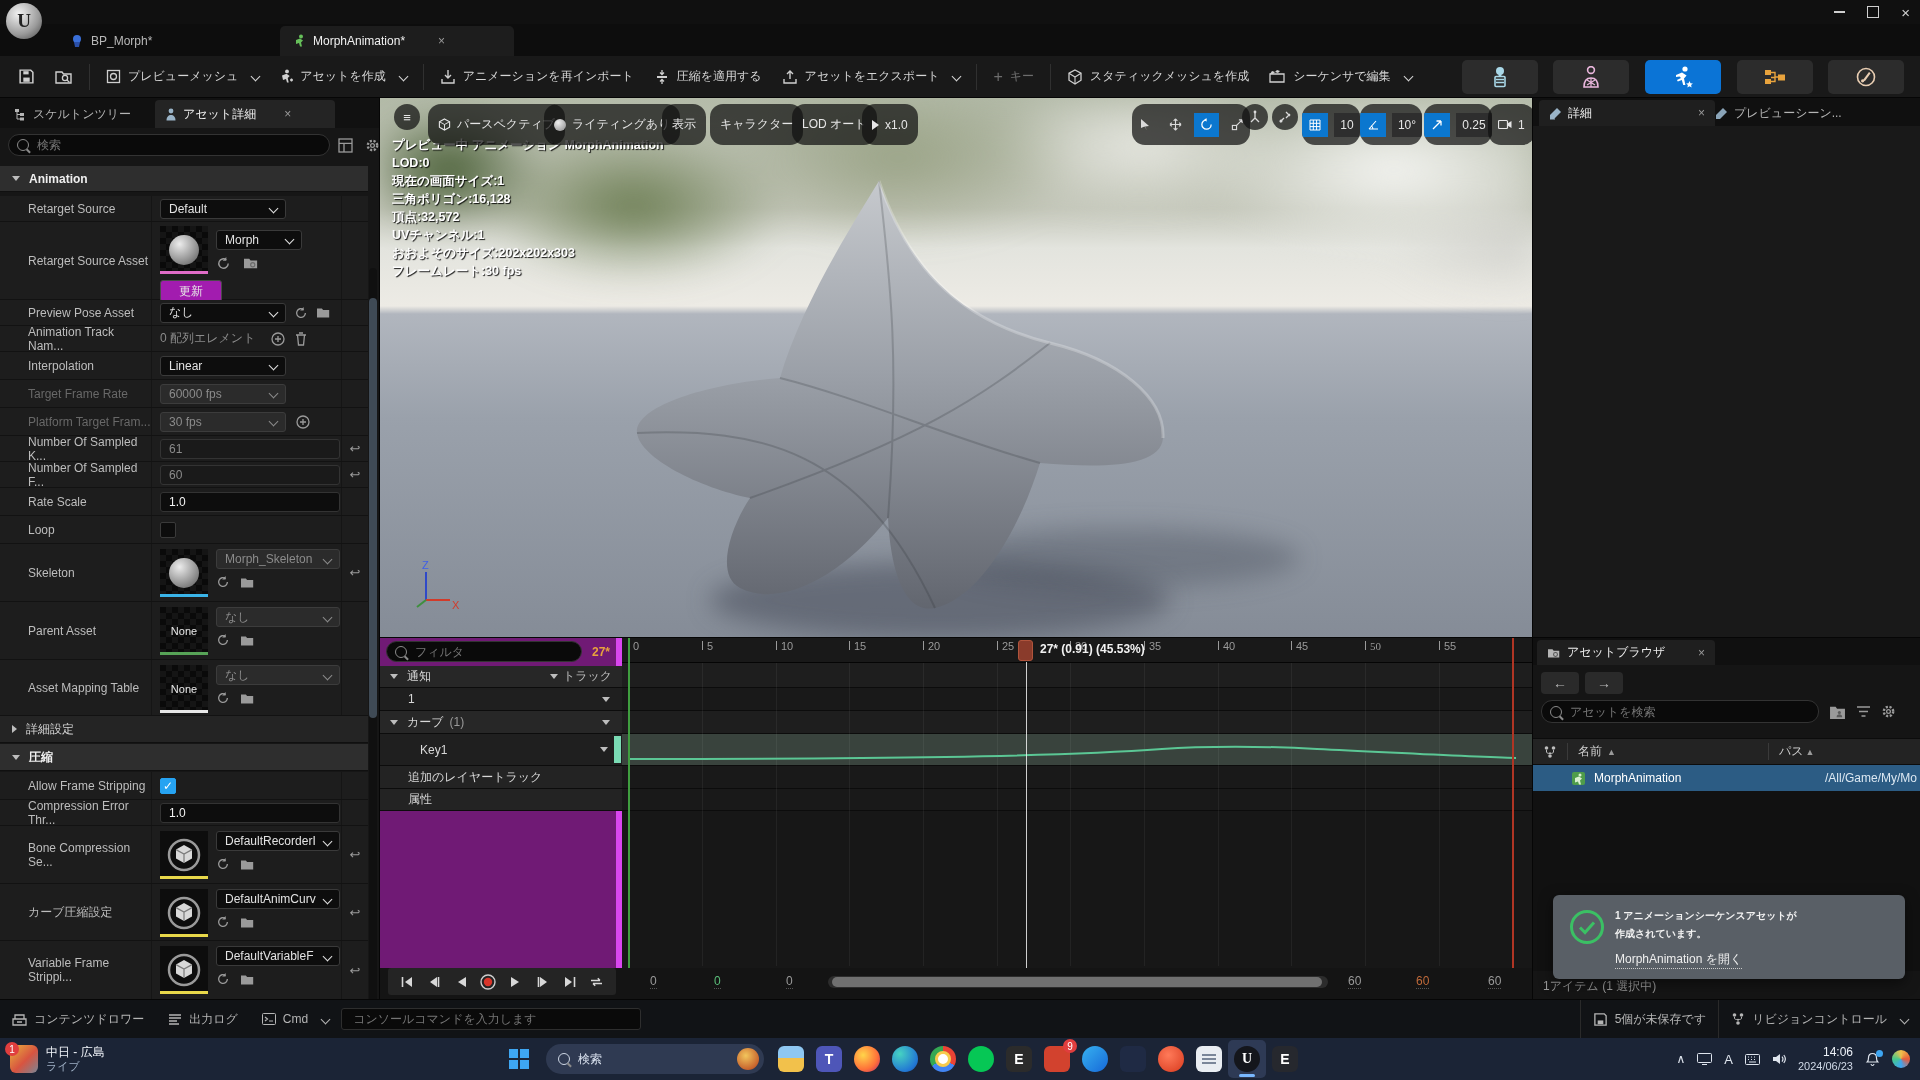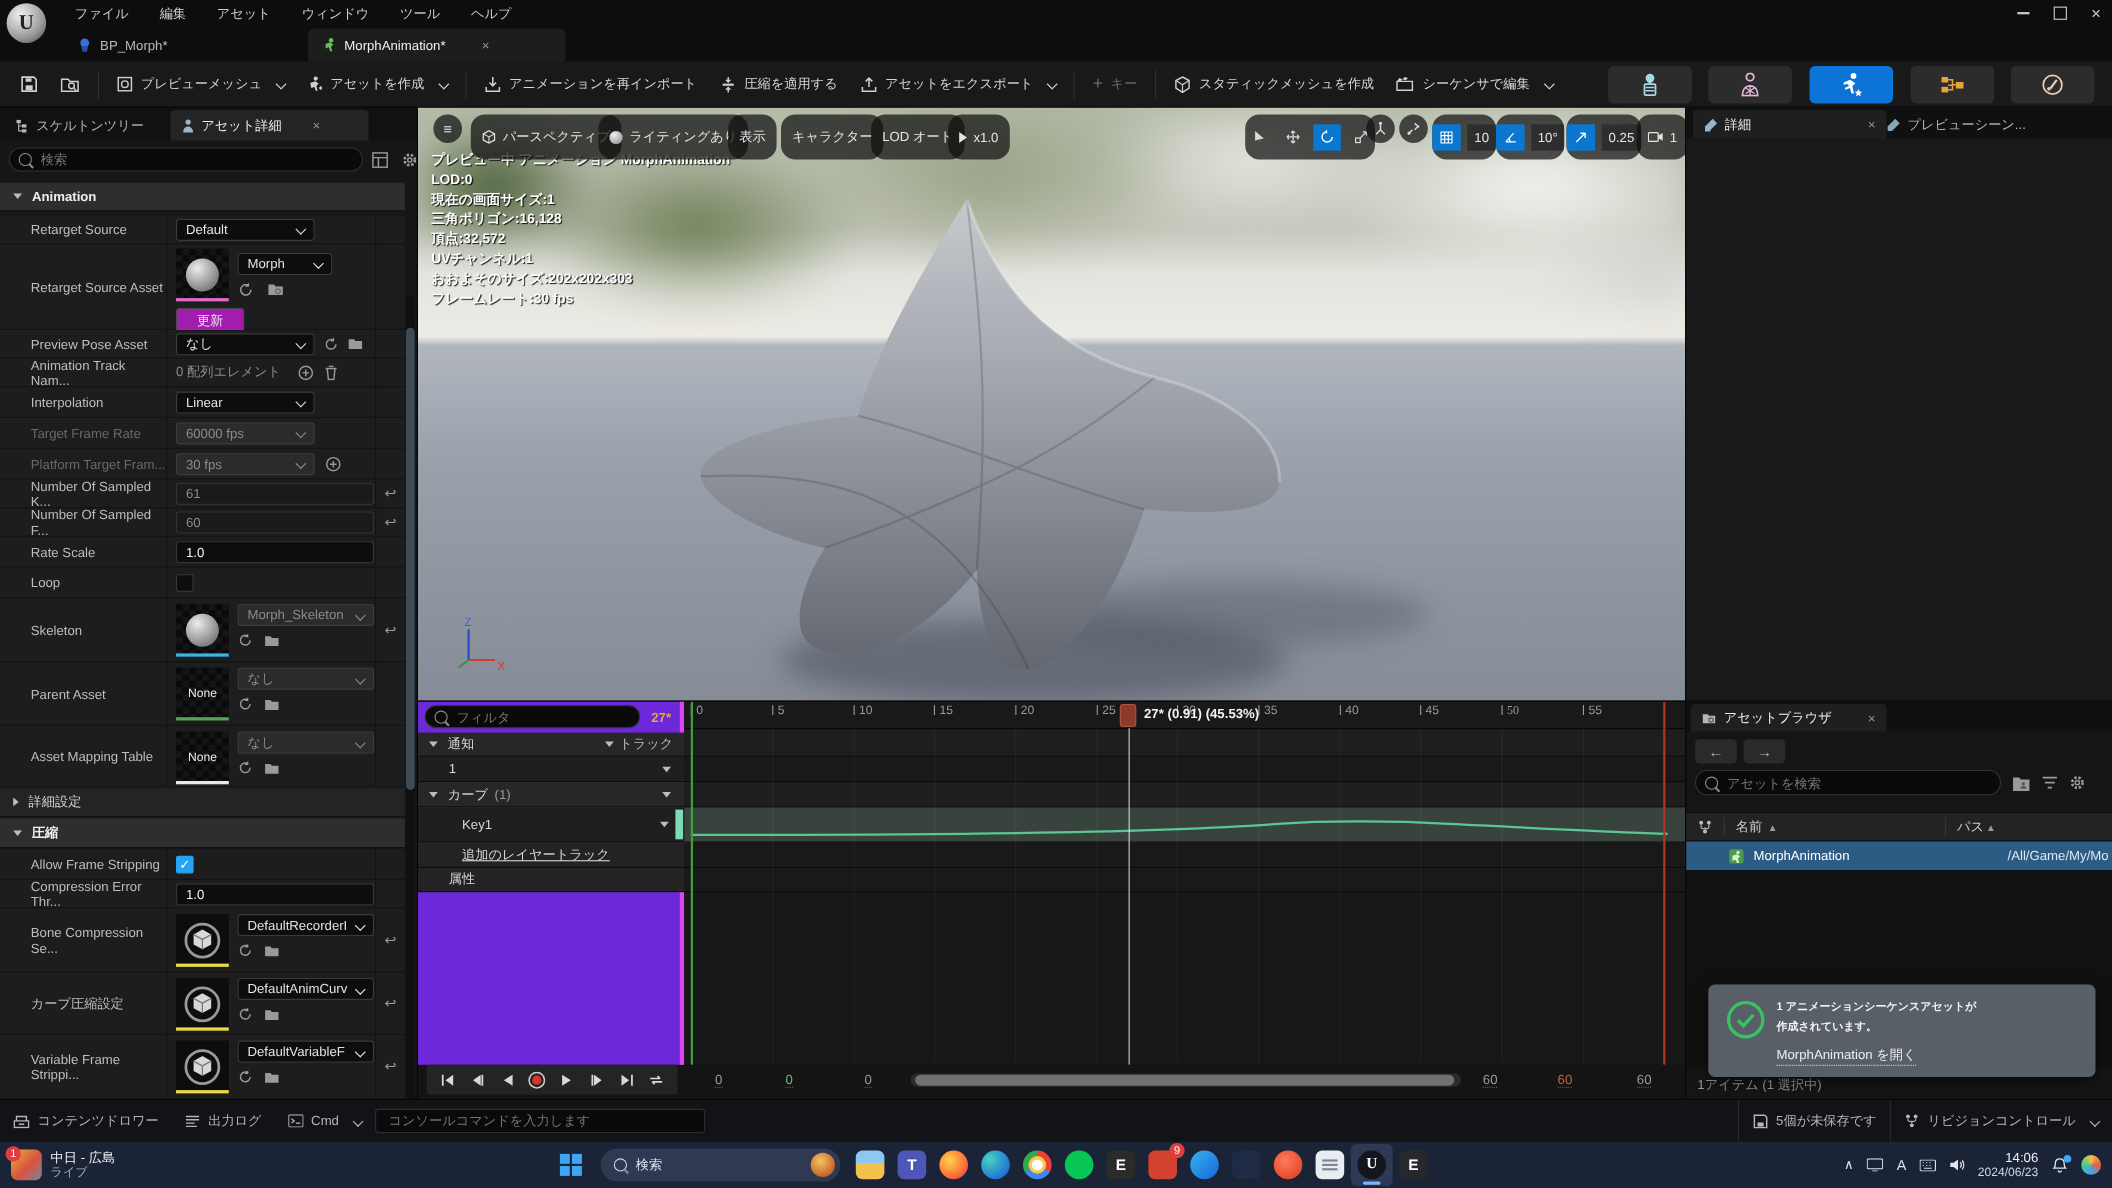--- a/index.html
+++ b/index.html
@@ -62,21 +62,21 @@
      radial-gradient(200px 90px at 66% 20%,rgba(235,235,230,.9),rgba(235,235,230,0) 75%),
      radial-gradient(260px 110px at 88% 30%,rgba(248,248,246,.95),rgba(248,248,246,0) 75%),
      radial-gradient(180px 70px at 99% 60%,rgba(205,205,200,.8),rgba(205,205,200,0) 75%);}
   .vp-pill{position:absolute;height:41px;background:rgba(16,16,16,.72);border-radius:13px;display:flex;align-items:center;padding:0 10px;color:#e6e6e6;gap:6px;}
   .vp-round{position:absolute;width:26px;height:26px;background:rgba(16,16,16,.72);border-radius:50%;display:flex;align-items:center;justify-content:center;color:#e6e6e6;}
   .seg{height:24px;display:flex;align-items:center;justify-content:center;}
   .seg.blue{background:#0b77cf;color:#fff;}
   .vp-stats{position:absolute;left:12px;top:38px;color:#fff;font-weight:bold;font-size:12.5px;line-height:18px;text-shadow:1px 1px 1px rgba(0,0,0,.9);}
   
   #timeline{left:380px;top:637px;width:1152px;height:362px;background:#141414;border-top:1px solid #060606;box-sizing:border-box;}
-  #tl-left{position:absolute;left:0;top:0;width:242px;height:330px;background:#6d28d9;border-right:4px solid #d946ef;box-sizing:border-box;}
+  #tl-left{position:absolute;left:0;top:0;width:242px;height:330px;background:#701a75;border-right:6px solid #d946ef;box-sizing:border-box;}
   .tl-row{position:absolute;left:0;width:242px;display:flex;align-items:center;border-bottom:1px solid #0c0c0c;color:#d8d8d8;box-sizing:border-box;}
   #tl-right{position:absolute;left:242px;top:0;width:910px;height:330px;overflow:hidden;background:#171717;}
   .gl{position:absolute;top:25px;bottom:2px;width:1px;background:rgba(255,255,255,.055);}
   .tick{position:absolute;top:3px;width:1px;height:9px;background:#9a9a9a;}
   .ticklab{position:absolute;top:2px;color:#9a9a9a;font-size:11px;}
   .trk-band{position:absolute;left:0;width:910px;border-bottom:1px solid #0c0c0c;box-sizing:border-box;}
   #transport{position:absolute;left:8px;top:330px;width:228px;height:27px;background:#242424;border-radius:3px;display:flex;align-items:center;justify-content:space-between;padding:0 8px;box-sizing:border-box;}
   .tbtn{width:22px;height:20px;display:flex;align-items:center;justify-content:center;}
   .rng{position:absolute;top:336px;color:#9a9a9a;border-bottom:1px dotted #555;}
   
@@ -101,28 +101,20 @@
   .app .ic{width:26px;height:26px;border-radius:6px;display:flex;align-items:center;justify-content:center;font-weight:bold;color:#fff;font-size:14px;}
   .app.active{background:#2e3a55;}
   .app.active::after{content:"";position:absolute;bottom:1px;left:11px;width:16px;height:3px;background:#79b8ff;border-radius:2px;}
   .badge{position:absolute;top:-1px;right:-1px;min-width:14px;height:14px;border-radius:7px;background:#e03e3e;color:#fff;font-size:10px;display:flex;align-items:center;justify-content:center;padding:0 2px;box-sizing:border-box;}
 </style>
 </head>
 <body>
 
 <div id="root">
 
-  <div id="menubar" class="abs">
-    <span class="menu-item">ファイル</span>
-    <span class="menu-item">編集</span>
-    <span class="menu-item">アセット</span>
-    <span class="menu-item">ウィンドウ</span>
-    <span class="menu-item">ツール</span>
-    <span class="menu-item">ヘルプ</span>
-  </div>
   <div class="abs" style="left:6px;top:3px;width:36px;height:36px;border-radius:50%;background:radial-gradient(circle at 35% 30%,#f2f2f2,#9a9a9a 60%,#444);display:flex;align-items:center;justify-content:center;z-index:10;color:#222;font-weight:bold;font-size:19px;font-family:'Liberation Serif',serif;">U</div>
   <div class="abs" style="right:10px;top:0;height:24px;display:flex;gap:22px;align-items:center;color:#cfcfcf;">
     <span style="width:11px;height:1.5px;background:#cfcfcf;display:inline-block;"></span>
     <span style="width:10px;height:10px;border:1.5px solid #cfcfcf;display:inline-block;"></span>
     <span style="font-size:15px;">×</span>
   </div>
 
   <div id="tabrow" class="abs">
     <div class="doc-tab" style="left:58px;">
       <svg width="14" height="14" viewBox="0 0 14 14">
@@ -819,21 +811,21 @@
         <span>カーブ</span>
         <span style="margin-left:6px;color:#9a9a9a;">(1)</span>
         <span class="tri-d" style="margin-left:auto;margin-right:12px;"></span>
       </div>
       <div class="tl-row" style="top:96px;height:32px;background:#1f1f1f;">
         <span style="margin-left:40px;">Key1</span>
         <span class="tri-d" style="margin-left:auto;margin-right:14px;"></span>
         <span style="position:absolute;right:1px;top:2px;bottom:2px;width:7px;background:#7adbb4;"></span>
       </div>
       <div class="tl-row" style="top:128px;height:23px;background:#232323;">
-        <span style="margin-left:40px;text-decoration:underline;">追加のレイヤートラック</span>
+        <span style="margin-left:28px;">追加のレイヤートラック</span>
       </div>
       <div class="tl-row" style="top:151px;height:22px;background:#232323;">
         <span style="margin-left:28px;">属性</span>
       </div>
     </div>
 
     <div id="tl-right">
 
       <div class="abs" style="left:0;top:0;width:910px;height:25px;background:#191919;border-bottom:1px solid #050505;box-sizing:border-box;"></div>
       <div class="tick" style="left:6px;"></div>

